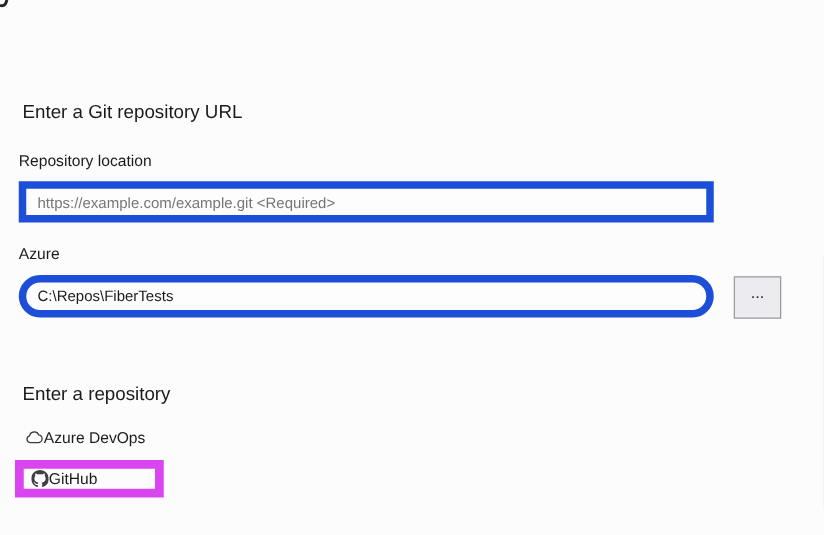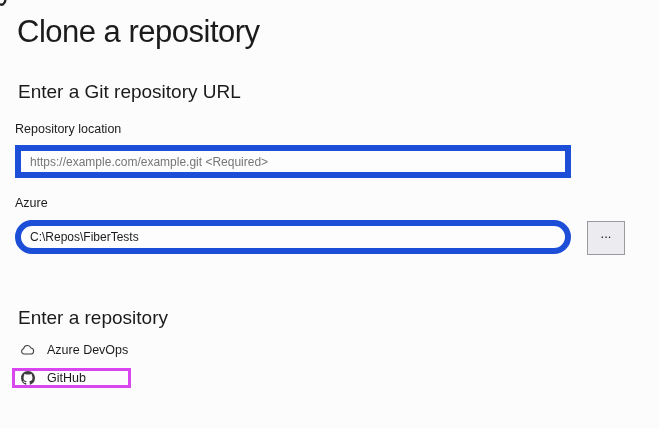--- a/index.html
+++ b/index.html
@@ -18,21 +18,21 @@
   .page-title{
     left:17px;top:14px;
     font-size:31px;
     font-weight:300;
     letter-spacing:-0.5px;
     color:#1b1b1b;
     white-space:nowrap;
   }
   .section-header{
     left:18px;
-    font-size:19px;
+    font-size:15px;
     font-weight:400;
     color:#1b1b1b;
     white-space:nowrap;
   }
   .field-label{
     left:15px;
     font-size:12.5px;
     color:#1c1c1c;
     white-space:nowrap;
   }
@@ -59,57 +59,55 @@
     font-size:13px;
     line-height:10px;
     color:#1c1c1c;
     text-align:center;
     padding:0 0 8px 0;
     cursor:pointer;
   }
   .repo-row{
     display:flex;
     align-items:center;
-    gap:12px;
     padding-left:5px;
     height:24px;
     cursor:pointer;
   }
   .repo-row .row-icon{
     width:15px;height:15px;
     display:flex;align-items:center;justify-content:center;
     flex:0 0 auto;
   }
   .repo-row .row-label{
     font-size:12.5px;
     color:#1c1c1c;
     white-space:nowrap;
   }
   .azure-row{left:15px;top:338px;width:120px;}
   .highlight-box{
     left:12px;top:368px;
-    width:119px;height:20px;
+    width:119px;height:30px;
     box-sizing:border-box;
-    border:3px solid #d946ef;
+    border:7px solid #d946ef;
     display:flex;
     align-items:center;
   }
   .highlight-box .repo-row{width:100%;}
   .corner-fragment{left:0;top:0;}
 </style>
 </head>
 <body>
 
 <div class="stage">
 
   <svg class="abs corner-fragment" width="8" height="6" viewBox="0 0 8 6">
     <path d="M0 4 C2 5.5 4.5 4.5 5.5 0" stroke="#222" stroke-width="2.4" fill="none"></path>
   </svg>
 
-  <div class="abs page-title">Clone a repository</div>
 
   <div class="abs section-header" style="top:81px;">Enter a Git repository URL</div>
 
   <div class="abs field-label" style="top:122px;">Repository location</div>
 
   <input class="abs text-input" style="top: 145px;" type="text" placeholder="https://example.com/example.git &lt;Required&gt;">
 
   <div class="abs field-label" style="top:196px;">Azure</div>
 
   <input class="abs text-input" style="top: 220px; height: 34px; border-radius: 17px;" type="text" value="C:\Repos\FiberTests">

